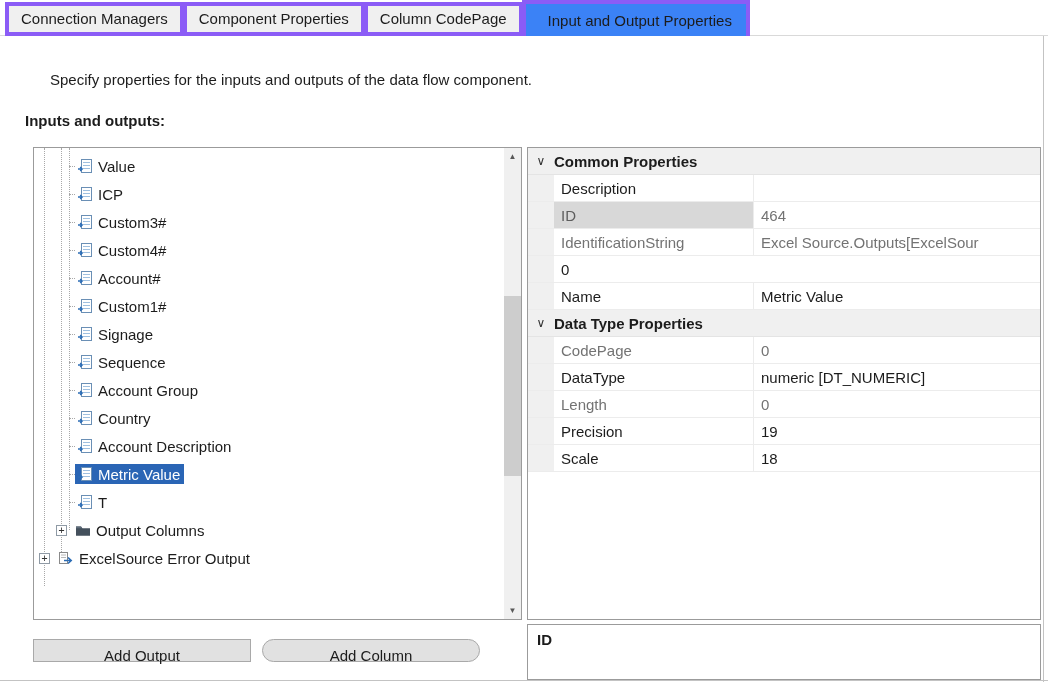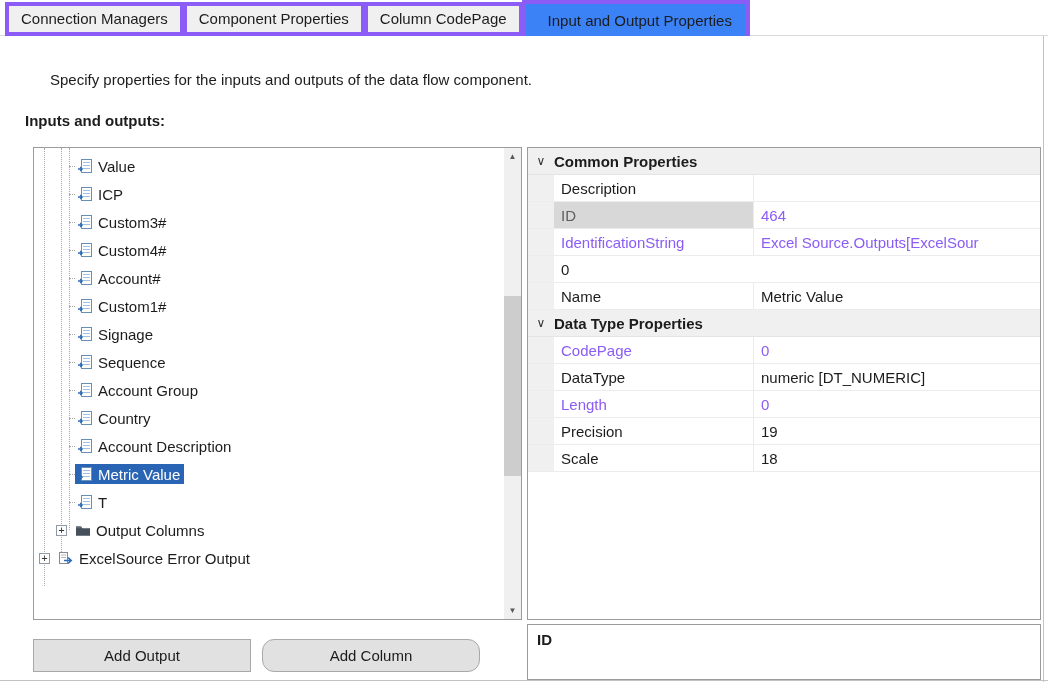--- a/index.html
+++ b/index.html
@@ -64,30 +64,30 @@
   .pgrid { position: absolute; left: 527px; top: 147px; width: 514px; height: 473px;
            border: 1px solid #9b9b9b; background: #fff; overflow: hidden; }
   .pg-cat { display: flex; align-items: center; height: 27px; background: #f0f0f0;
             border-bottom: 1px solid #e4e4e4; font-weight: bold; cursor: default; }
   .pg-chevron { width: 26px; flex: none; text-align: center; font-size: 12px; font-weight: normal; color: #333; }
   .pg-row { display: flex; height: 27px; border-bottom: 1px solid #ececec; align-items: stretch; cursor: default; justify-content: space-between; }
   .pg-gutter { width: 26px; flex: none; background: #f0f0f0; }
   .pg-name { width: 200px; flex: none; padding: 5px 7px; border-right: 1px solid #ececec;
              white-space: nowrap; overflow: hidden; }
   .pg-value { flex: 1; padding: 5px 7px; white-space: nowrap; overflow: hidden; }
-  .pg-row.readonly .pg-name, .pg-row.readonly .pg-value { color: #8b5cf6; }
+  .pg-row.readonly .pg-name, .pg-row.readonly .pg-value { color: #737373; }
   .pg-row .pg-name.selname { background: #d8d8d8; color: #5d5d5d; }
 
   
   .pg-help { position: absolute; left: 527px; top: 624px; width: 514px; height: 56px;
              border: 1px solid #9b9b9b; background: #fff; padding: 6px 9px; }
   .pg-help-title { font-weight: bold; }
 
   
-  .btn { position: absolute; height: 33px; background: #e1e1e1; border: 1px solid #a9a9a9;
+  .btn { position: absolute; height: 23px; background: #e1e1e1; border: 1px solid #a9a9a9;
          text-align: center; line-height: 31px; cursor: default; }
   .btn-add-output { left: 33px;  top: 639px; width: 218px; }
   .btn-add-column { left: 262px; top: 639px; width: 218px; border-radius: 12px; }
 </style>
 </head>
 <body>
 
 <div class="wrap">
 
   <div class="tabstrip">

